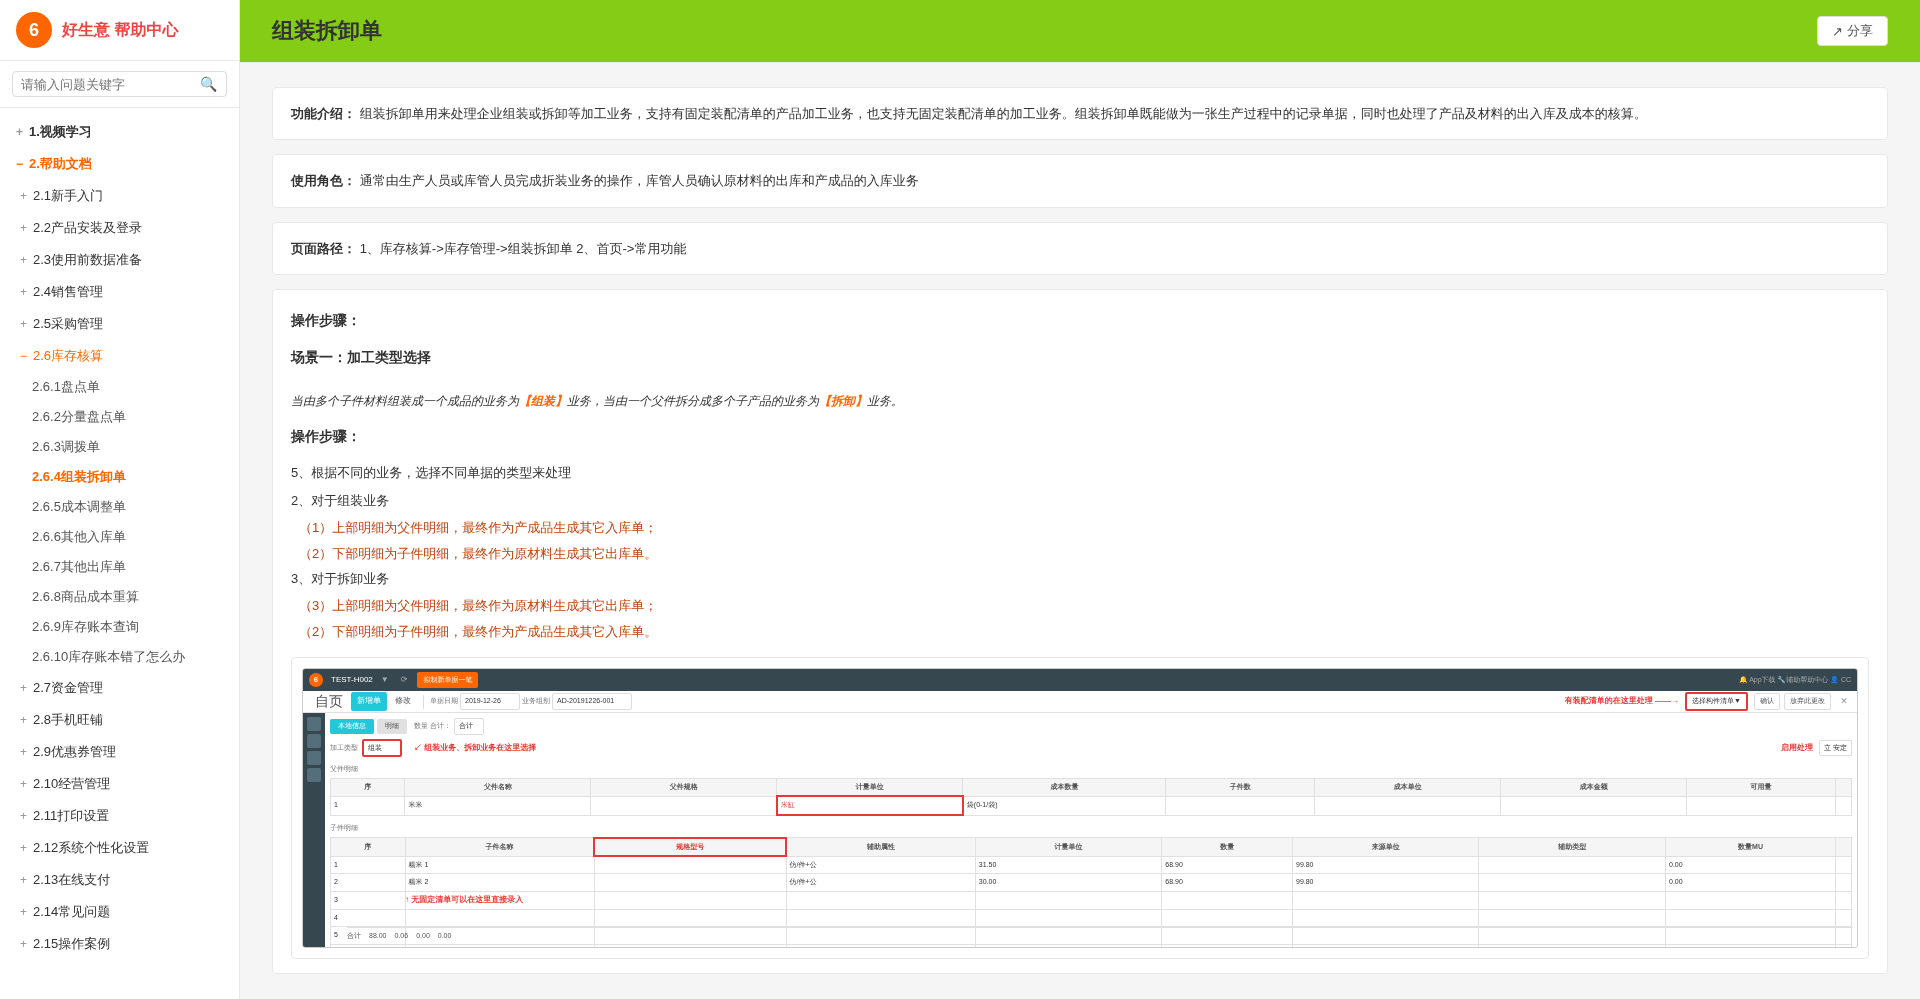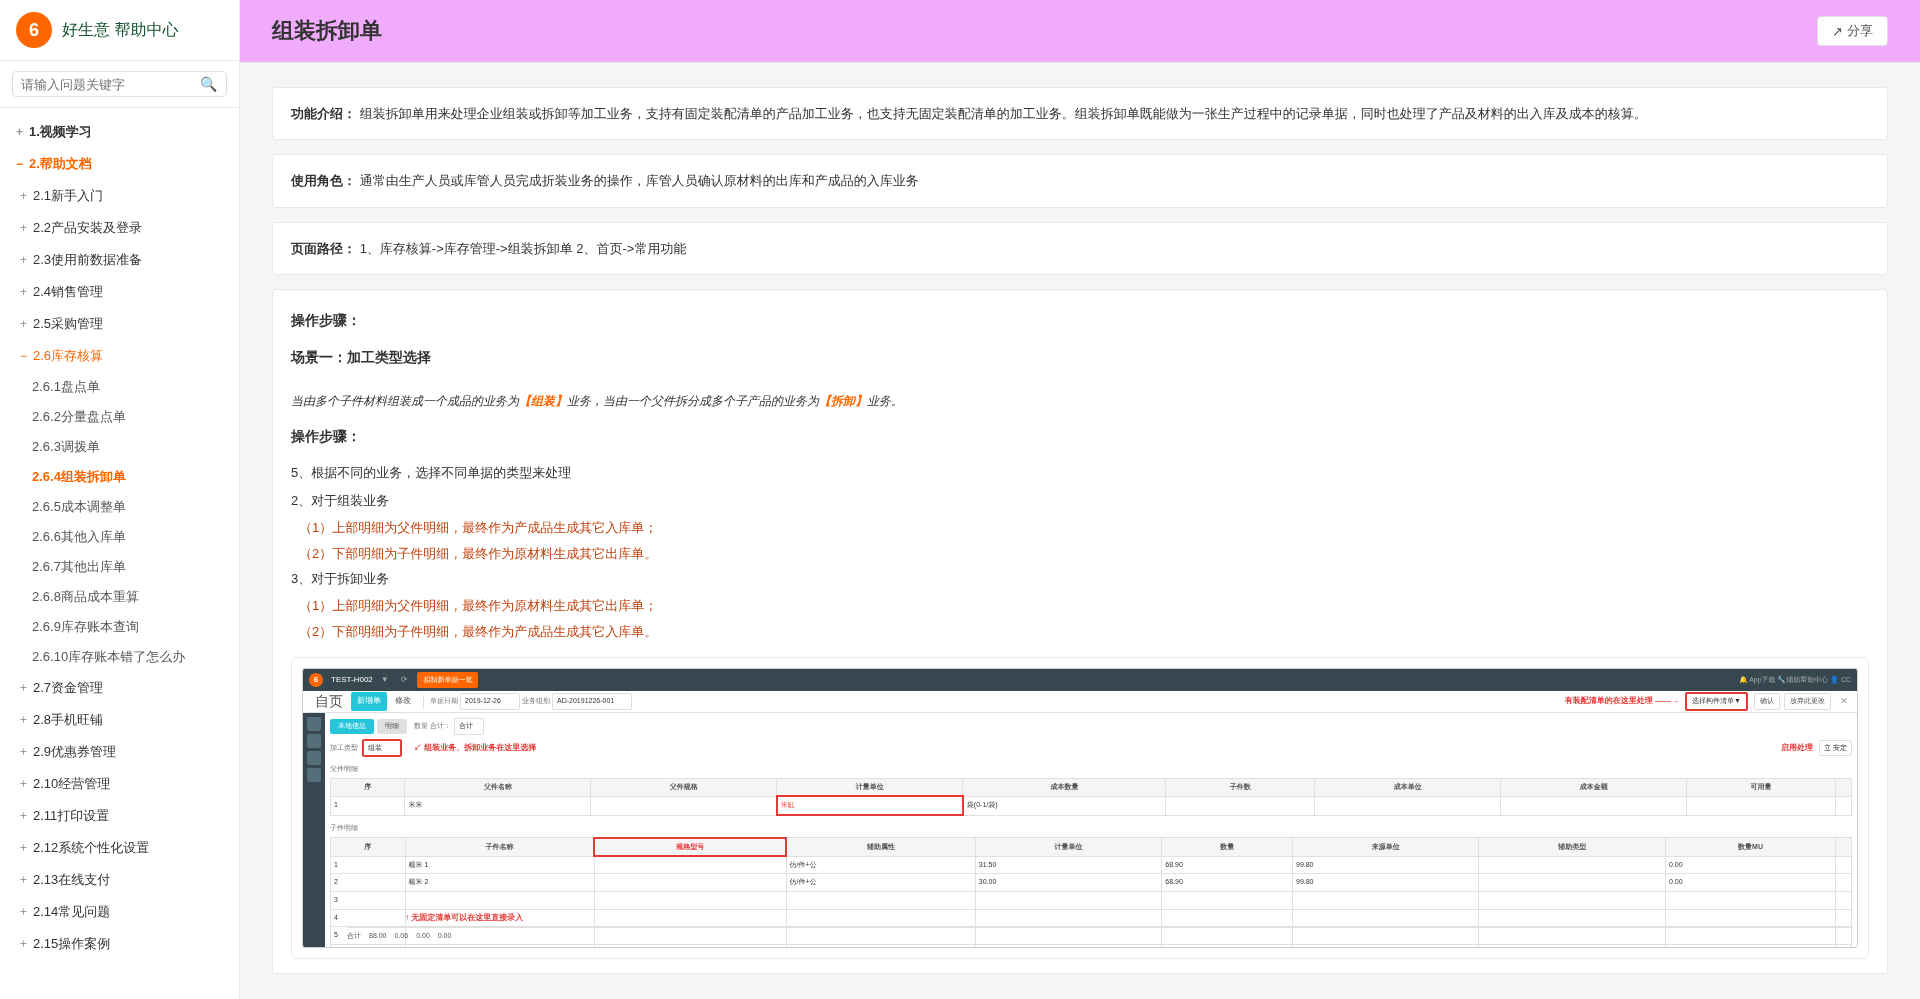--- a/index.html
+++ b/index.html
@@ -25,21 +25,21 @@
     }
     .logo-circle {
       width: 36px; height: 36px;
       background: #f60;
       border-radius: 50%;
       display: flex; align-items: center; justify-content: center;
       color: #fff; font-size: 18px; font-weight: bold;
       margin-right: 10px;
       flex-shrink: 0;
     }
-    .sidebar-title { font-size: 16px; font-weight: normal; color: #14532d; }
+    .sidebar-title { font-size: 16px; font-weight: bold; color: #ef4444; }
     .search-box {
       padding: 10px 12px;
       border-bottom: 1px solid #e8e8e8;
     }
     .search-input-wrap {
       display: flex; align-items: center;
       border: 1px solid #ddd; border-radius: 4px;
       padding: 4px 8px; background: #fff;
     }
     .search-input-wrap input {
@@ -68,21 +68,21 @@
 
     
     #main {
       flex: 1;
       display: flex;
       flex-direction: column;
       background: #f5f5f5;
       overflow: hidden;
     }
     .main-header {
-      background: #f0abfc;
+      background: #84cc16;
       padding: 16px 32px;
       display: flex; align-items: center; justify-content: space-between;
       border-bottom: 1px solid #e8e8e8;
     }
     .main-title { font-size: 22px; font-weight: bold; color: #333; }
     .share-btn {
       display: flex; align-items: center; gap: 4px;
       border: 1px solid #ddd; border-radius: 4px;
       padding: 5px 14px; cursor: pointer; background: #fff; font-size: 13px; color: #555;
     }
@@ -288,21 +288,21 @@
       <div class="scene-title">场景一：加工类型选择</div>
       <div class="content-text">
         当由多个子件材料组装成一个成品的业务为<span class="bold-orange">【组装】</span>业务，当由一个父件拆分成多个子产品的业务为<span class="bold-orange">【拆卸】</span>业务。
       </div>
       <div class="section-title">操作步骤：</div>
       <div class="step-item">5、根据不同的业务，选择不同单据的类型来处理</div>
       <div class="step-item">2、对于组装业务</div>
       <div class="step-sub">（1）上部明细为父件明细，最终作为产成品生成其它入库单；</div>
       <div class="step-sub">（2）下部明细为子件明细，最终作为原材料生成其它出库单。</div>
       <div class="step-item">3、对于拆卸业务</div>
-      <div class="step-sub">（1）上部明细为父件明细，最终作为原材料生成其它出库单；</div>
+      <div class="step-sub">（3）上部明细为父件明细，最终作为原材料生成其它出库单；</div>
       <div class="step-sub">（2）下部明细为子件明细，最终作为产成品生成其它入库单。</div>
 
       <div class="screenshot-wrap">
         <div class="screenshot-inner">
 
           <div style="background:#37474f; height:22px; display:flex; align-items:center; padding:0 6px; gap:8px;">
             <div style="width:14px;height:14px;background:#f60;border-radius:50%;display:flex;align-items:center;justify-content:center;color:#fff;font-size:8px;font-weight:bold;">6</div>
             <span style="color:#fff;font-size:8px;">TEST-H002</span>
             <span style="color:#aaa;font-size:8px;">▼</span>
             <span style="color:#aaa;font-size:8px;margin-left:4px;">⟳</span>
@@ -477,21 +477,21 @@
                       <td style="border:1px solid #e0e0e0;padding:2px 3px;"></td>
                       <td style="border:1px solid #e0e0e0;padding:2px 3px;"></td>
                       <td style="border:1px solid #e0e0e0;padding:2px 3px;"></td>
                       <td style="border:1px solid #e0e0e0;padding:2px 3px;"></td>
                       <td style="border:1px solid #e0e0e0;padding:2px 3px;"></td>
                     </tr>
 
                 </tbody>
               </table>
 
-              <div style="position:absolute;left:80px;bottom:22px;color:#e53935;font-size:8px;font-weight:bold;">↑ 无固定清单可以在这里直接录入</div>
+              <div style="position:absolute;left:80px;bottom:40px;color:#e53935;font-size:8px;font-weight:bold;">↑ 无固定清单可以在这里直接录入</div>
 
               <div style="position:absolute;bottom:4px;left:22px;right:4px;display:flex;gap:8px;font-size:7px;color:#555;border-top:1px solid #e0e0e0;padding-top:2px;">
                 <span>合计</span>
                 <span>88.00</span>
                 <span>0.06</span>
                 <span>0.00</span>
                 <span>0.00</span>
               </div>
             </div>
           </div>

